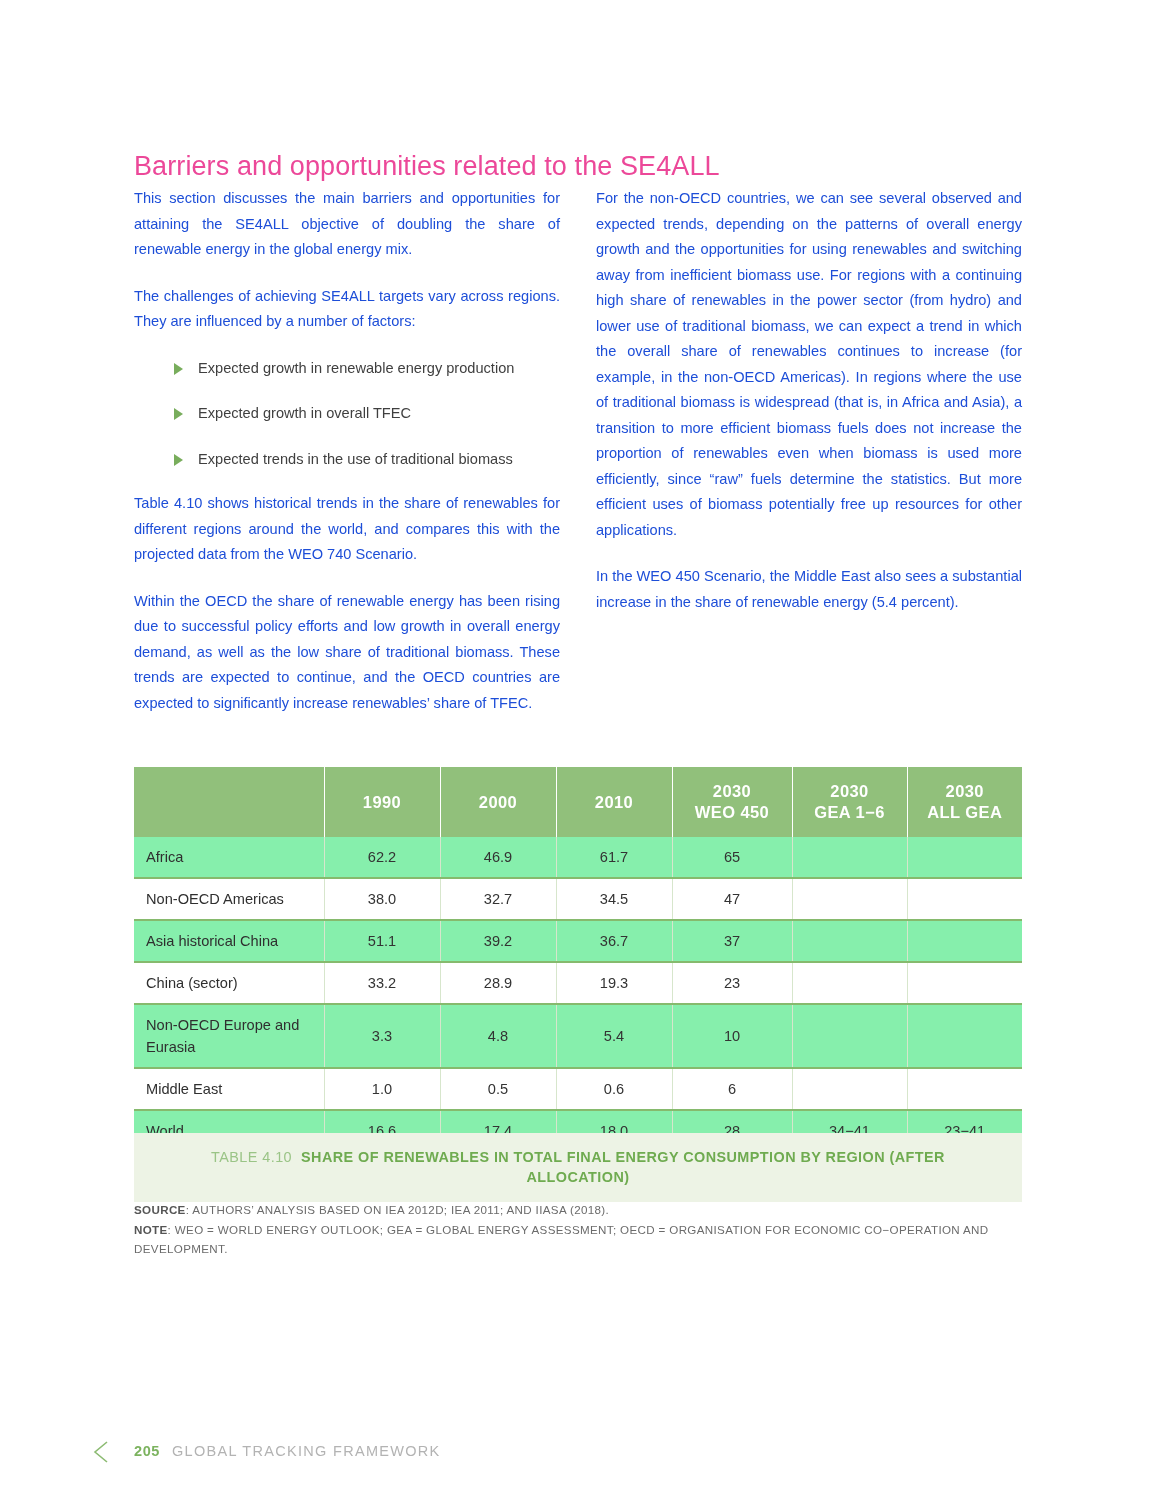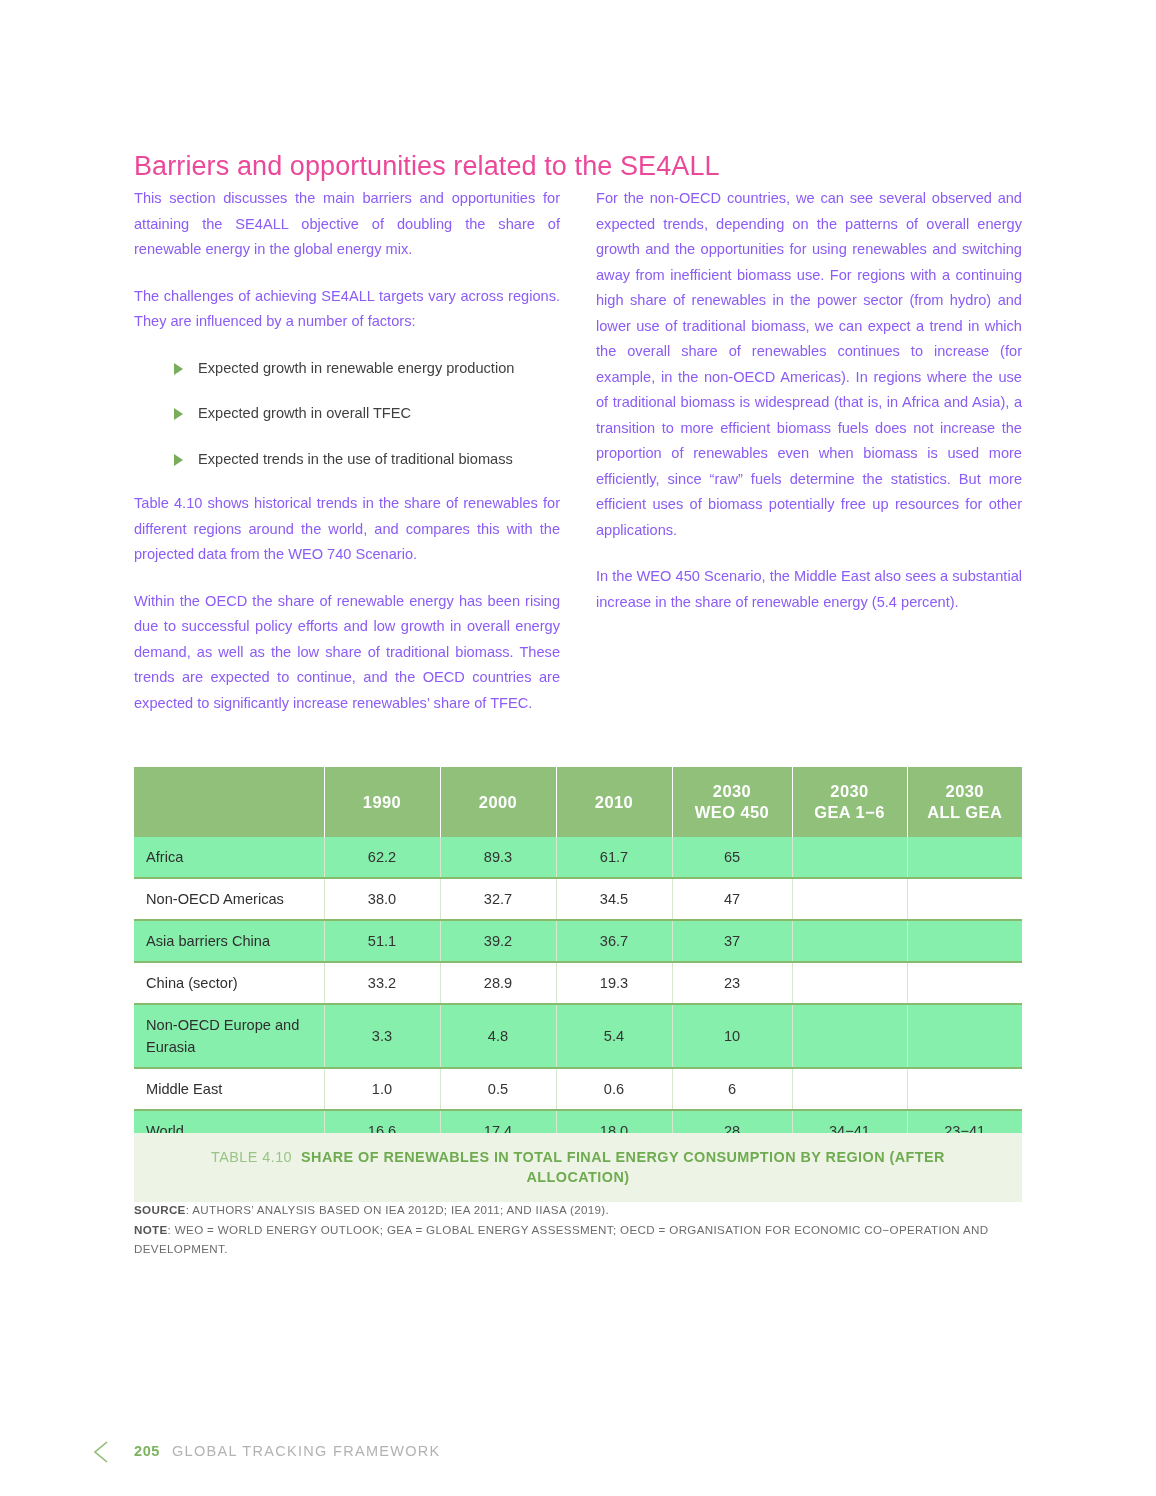--- a/index.html
+++ b/index.html
@@ -47,21 +47,21 @@
     width: 426px;
     float: left;
   }
   .col.right { margin-left: 36px; }
 
   .col p {
     margin: 0 0 21px 0;
     font-size: 14.6px;
     line-height: 25.5px;
     text-align: justify;
-    color: #8b5cf6;
+    color: #1d4ed8;
   }
   .col p.last { margin-bottom: 0; }
 
   .bullets {
     margin: 3px 0 19px 0;
     padding: 0;
     list-style: none;
   }
   .bullets li {
     position: relative;
@@ -290,37 +290,37 @@
           <th>
             <span>2030</span><br>
             <span>ALL GEA</span>
           </th>
         </tr>
       </thead>
       <tbody>
         <tr class="alt">
           <td class="region">Africa</td>
           <td>62.2</td>
-          <td>89.3</td>
+          <td>46.9</td>
           <td>61.7</td>
           <td>65</td>
           <td></td>
           <td></td>
         </tr>
         <tr class="plain">
           <td class="region">Non-OECD Americas</td>
           <td>38.0</td>
           <td>32.7</td>
           <td>34.5</td>
           <td>47</td>
           <td></td>
           <td></td>
         </tr>
         <tr class="alt">
-          <td class="region">Asia barriers China</td>
+          <td class="region">Asia historical China</td>
           <td>51.1</td>
           <td>39.2</td>
           <td>36.7</td>
           <td>37</td>
           <td></td>
           <td></td>
         </tr>
         <tr class="plain">
           <td class="region">China (sector)</td>
           <td>33.2</td>
@@ -361,21 +361,21 @@
     </table>
   </div>
 
   <div class="caption">
     <span class="tbl-num">TABLE 4.10</span>&nbsp;
     <span class="tbl-title">SHARE OF RENEWABLES IN TOTAL FINAL ENERGY CONSUMPTION BY REGION (AFTER ALLOCATION)</span>
   </div>
 
   <div class="srcnote">
     <div>
-      <span class="lbl">SOURCE</span><span>: AUTHORS’ ANALYSIS BASED ON IEA 2012D; IEA 2011; AND IIASA (2019).</span>
+      <span class="lbl">SOURCE</span><span>: AUTHORS’ ANALYSIS BASED ON IEA 2012D; IEA 2011; AND IIASA (2018).</span>
     </div>
     <div>
       <span class="lbl">NOTE</span><span>: WEO = WORLD ENERGY OUTLOOK; GEA = GLOBAL ENERGY ASSESSMENT; OECD = ORGANISATION FOR ECONOMIC CO−OPERATION AND DEVELOPMENT.</span>
     </div>
   </div>
 
   <div class="footer">
     <svg class="chev" viewBox="0 0 18 24">
       <polyline points="15,2 3,12 15,22" fill="none" stroke="#8cbb72" stroke-width="1.6"></polyline>
     </svg>

